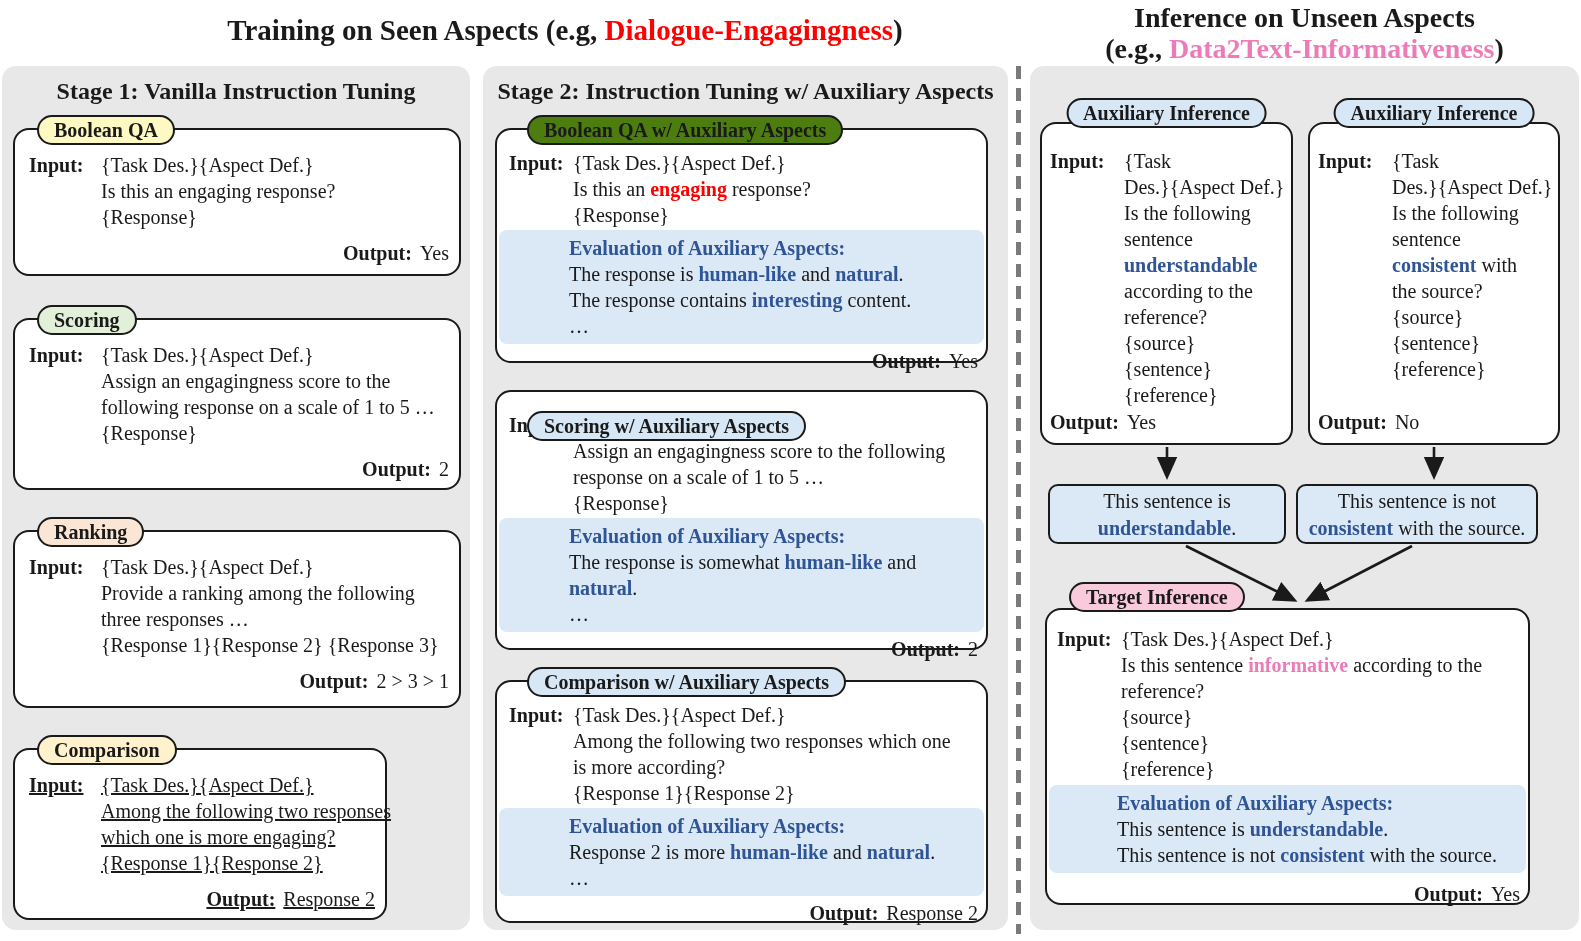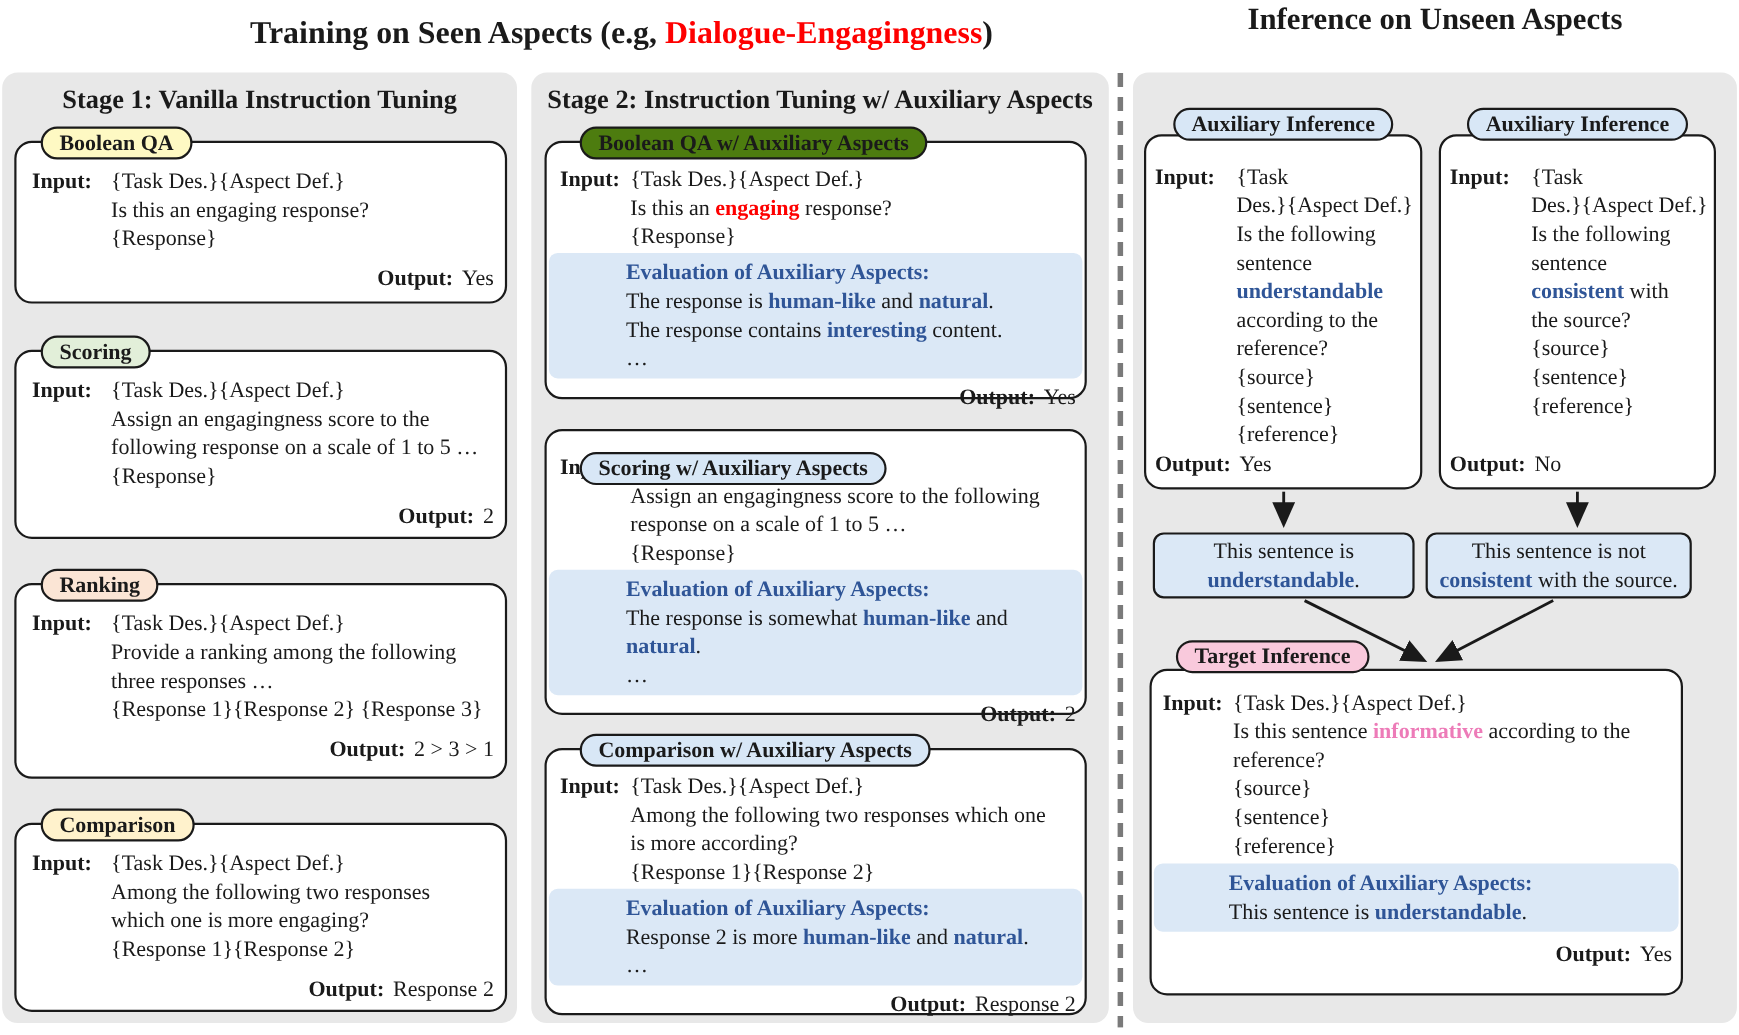--- a/index.html
+++ b/index.html
@@ -43,21 +43,21 @@
 
   .s-red  { color:var(--red,#fe0000);  font-weight:bold; }
   .s-blue { color:var(--blue,#2f5597); font-weight:bold; }
   .s-pink { color:var(--pink,#ed7bb8); font-weight:bold; }
 
   
   .col-left .card-body { padding:22px 10px 8px 14px; }
   #c-s1-0 { left:13px; top:128px; width:448px; height:148px; }
   #c-s1-1 { left:13px; top:318px; width:448px; height:172px; }
   #c-s1-2 { left:13px; top:530px; width:448px; height:178px; }
-  #c-s1-3 { left:13px; top:748px; width:448px; height:172px; }
+  #c-s1-3 { left:13px; top:748px; width:374px; height:172px;text-decoration:underline; }
   .col-left .badge { left:22px; top:-15px; }
 
   
   .col-mid .card-body { padding:20px 8px 8px 12px; }
   .col-mid .io-label { flex-basis:64px; }
   #c-s2-0 { left:495px; top:128px; width:493px; height:235px; }
   #c-s2-1 { left:495px; top:390px; width:493px; height:260px; }
   #c-s2-2 { left:495px; top:680px; width:493px; height:243px; }
   .col-mid .badge { left:30px; top:-15px; }
   .aux-block { background:var(--highlight,#dbe8f6); border-radius:8px; }
@@ -94,20 +94,23 @@
 <div class="panel" id="panel-stage1"></div>
 <div class="panel" id="panel-stage2"></div>
 <div class="panel" id="panel-inference"></div>
 <div id="divider"></div>
 
 <div class="main-title" id="title-training">
   <span>Training on Seen Aspects (e.g, </span><span class="em-red">Dialogue-Engagingness</span><span>)</span>
 </div>
 <div class="main-title" id="title-inference">
   <div>Inference on Unseen Aspects</div>
+  <div>
+    <span>(e.g., </span><span class="em-pink">Data2Text-Informativeness</span><span>)</span>
+  </div>
 </div>
 
 <div class="stage-title" id="stage1-title">Stage 1: Vanilla Instruction Tuning</div>
 <div class="stage-title" id="stage2-title">Stage 2: Instruction Tuning w/ Auxiliary Aspects</div>
 
 <div class="card col-left" id="c-s1-0">
   <div class="badge" style="background-color: #fef9c3;">Boolean QA</div>
   <div class="card-body">
     <div class="io-row">
       <span class="io-label">Input:</span>
@@ -313,20 +316,21 @@
           <div class="tline"><span>Is this sentence </span><span class="s-pink">informative</span><span> according to the</span></div>
           <div class="tline"><span>reference?</span></div>
           <div class="tline"><span>{source}</span></div>
           <div class="tline"><span>{sentence}</span></div>
           <div class="tline"><span>{reference}</span></div>
         </div>
     </div>
     <div class="aux-block">
         <div class="tline"><span class="s-blue">Evaluation of Auxiliary Aspects:</span></div>
         <div class="tline"><span>This sentence is </span><span class="s-blue">understandable</span><span>.</span></div>
+        <div class="tline"><span>This sentence is not </span><span class="s-blue">consistent</span><span> with the source.</span></div>
       </div>
     <div class="out-row">
       <span class="io-label">Output:</span><span class="out-val">Yes</span>
     </div>
   </div>
 </div>
 
 <svg id="arrows" viewBox="0 0 1581 941">
   <defs>
     <marker id="ah" markerWidth="10" markerHeight="9" refX="7.5" refY="4" orient="auto">

